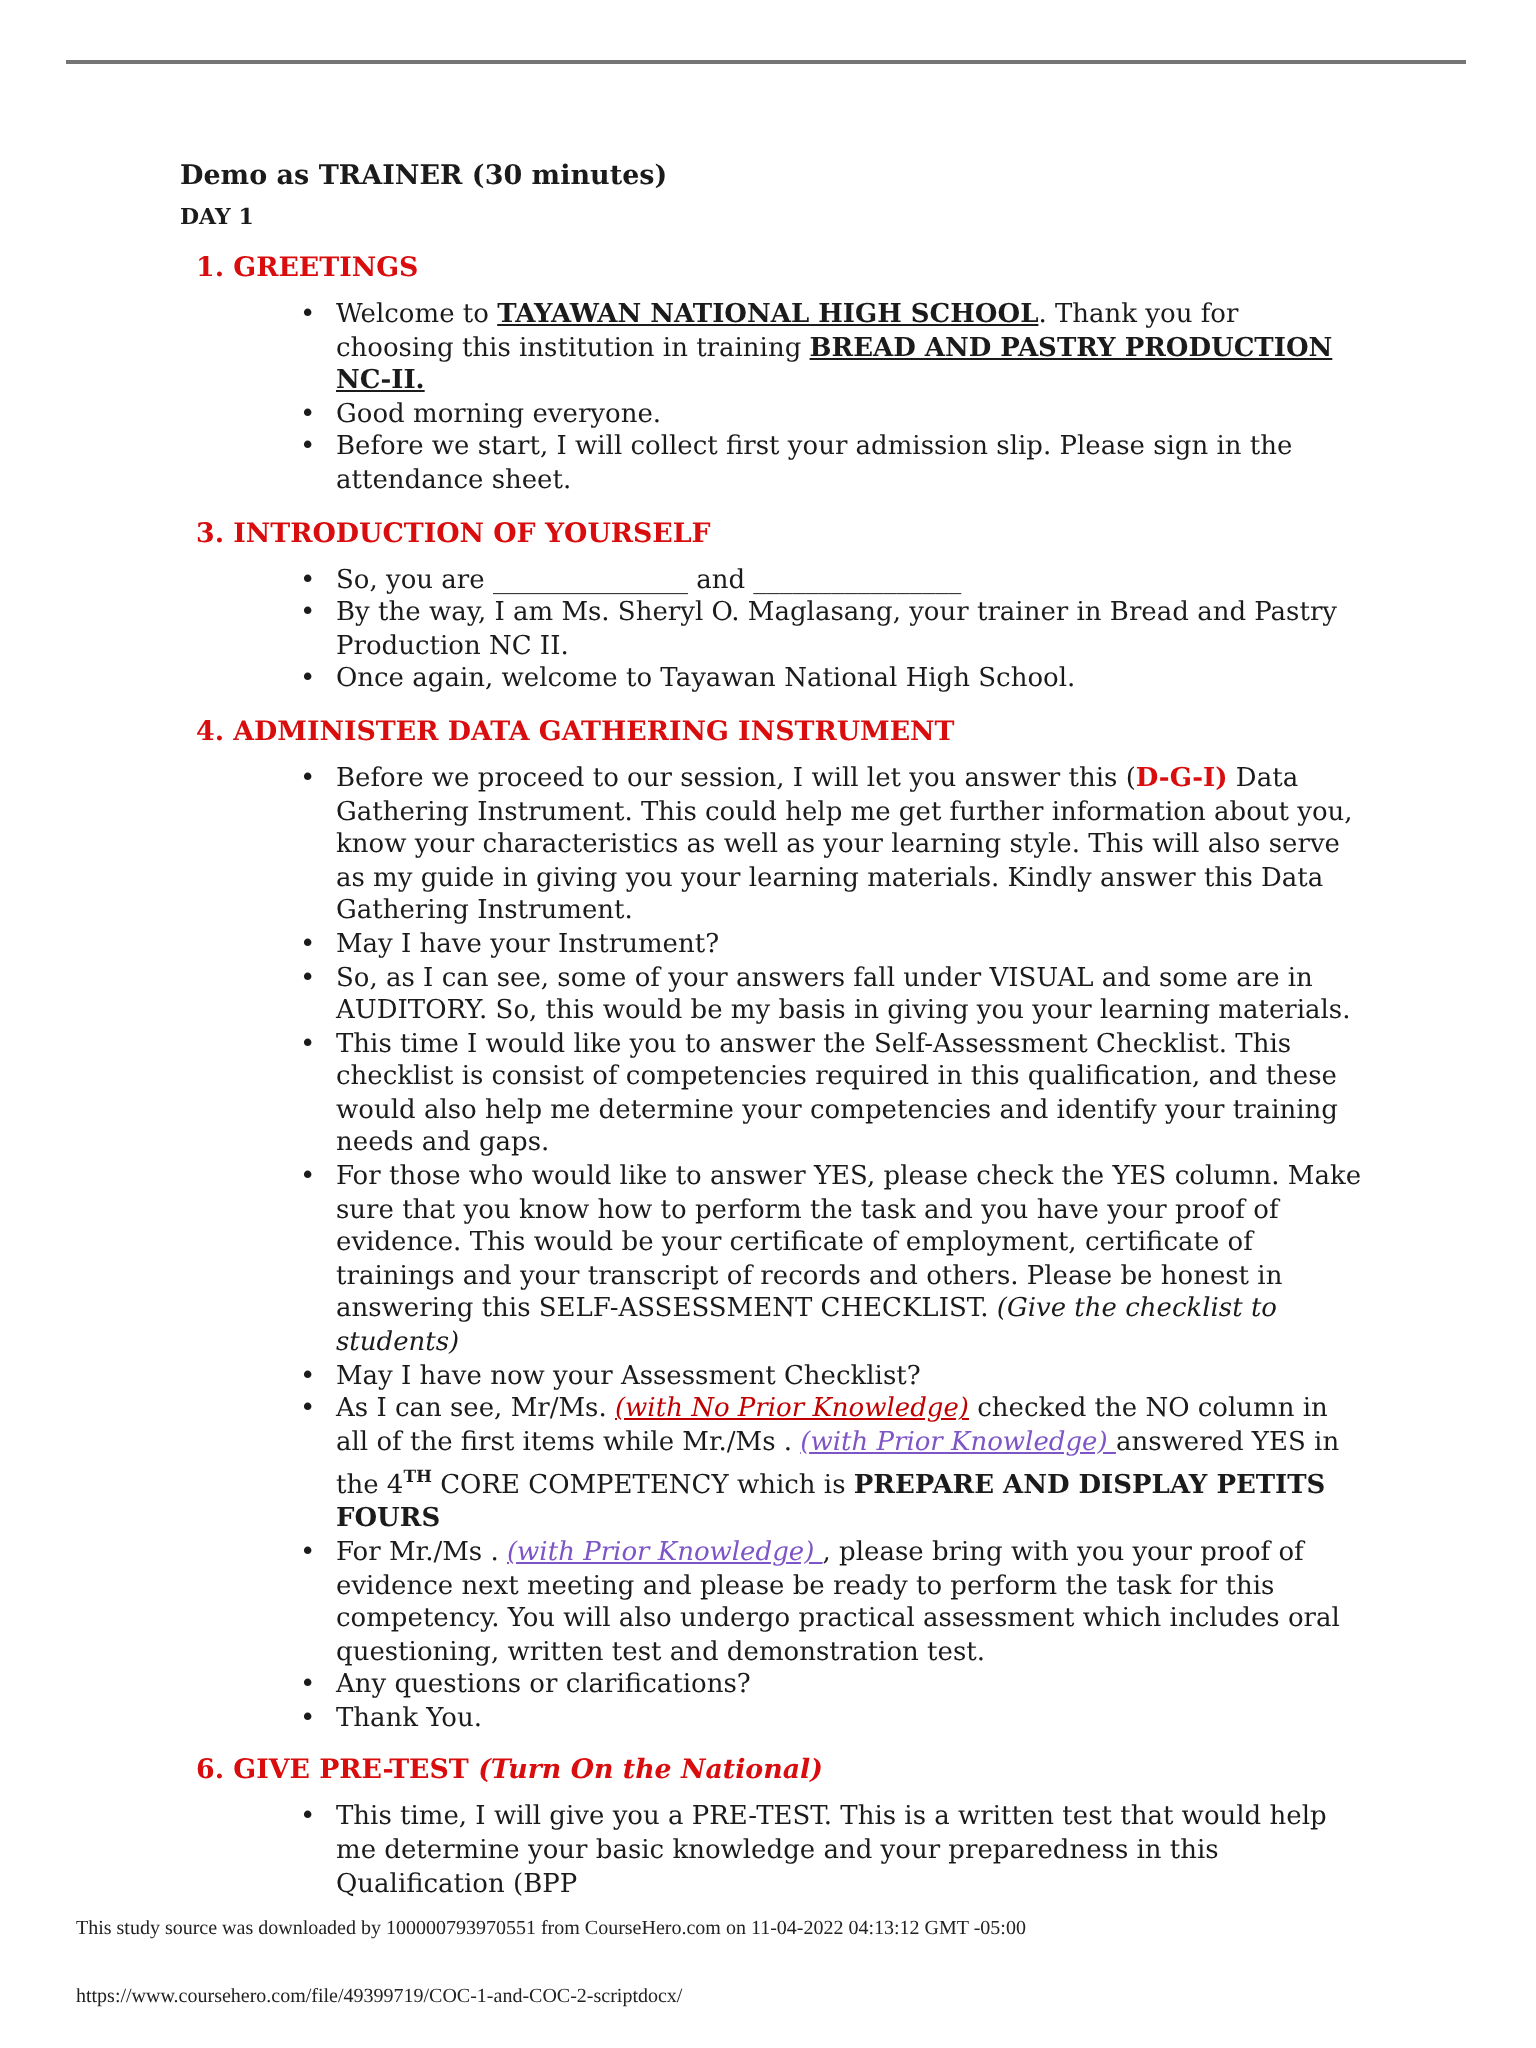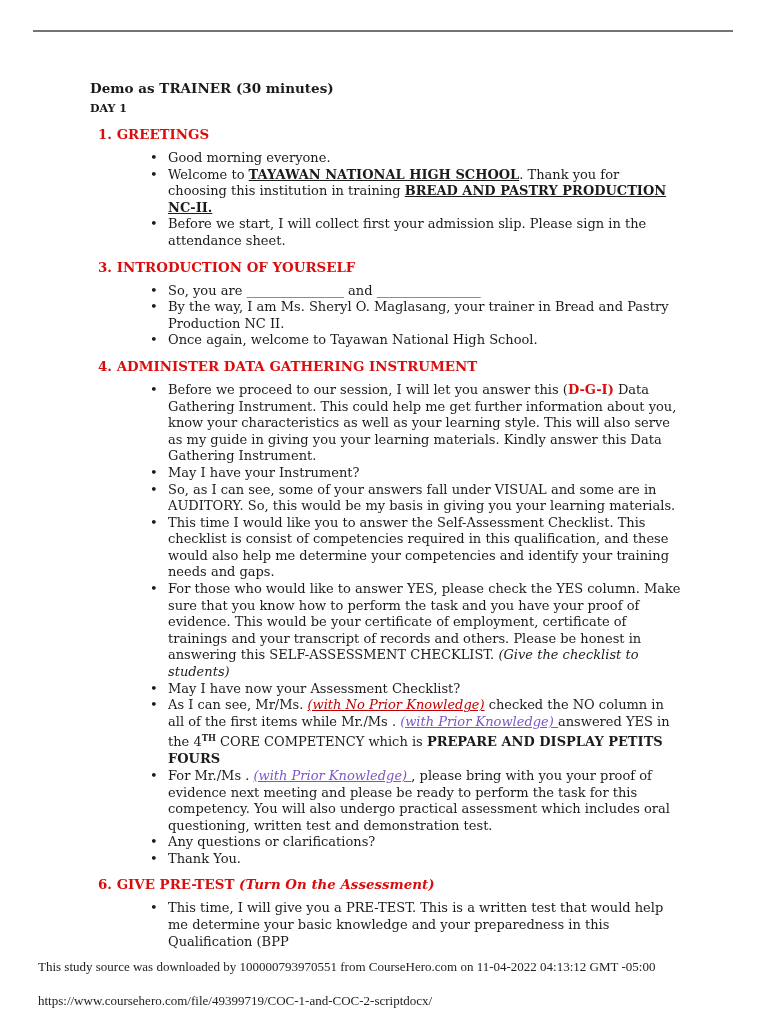--- a/index.html
+++ b/index.html
@@ -52,40 +52,40 @@
   .b  { font-weight: bold; }
   .bu { font-weight: bold; text-decoration: underline; }
   .i  { font-style: italic; }
   .redb { color: var(--heading-red); font-weight: bold; }
   .redlink { color: var(--link-red); font-style: italic; text-decoration: underline; }
   .purplelink { color: var(--link-purple); font-style: italic; text-decoration: underline; }
   .sup { vertical-align: super; font-size: 0.65em; font-weight: bold; }
   .footer-note, .footer-url {
     position: absolute; left: 38px;
     font-family: "Liberation Serif", serif;
-    font-size: 13px; color: #222222;
+    font-size: 10px; color: #222222;
     white-space: nowrap;
   }
   .footer-note { top: 959px; }
   .footer-url  { top: 993px; }
 </style>
 </head>
 <body style="--heading-red: #d90d0d; --link-red: #c00000; --link-purple: #7d55c6; --rule-gray: #757575;">
 
 <div class="top-rule"></div>
 
 <main class="doc">
   <h1 class="doc-title">Demo as TRAINER (30 minutes)</h1>
   <p class="day-label">DAY 1</p>
   <div>
       <section class="script-section">
         <h2 class="section-heading"><span>1. GREETINGS</span></h2>
         <ul class="bullet-list">
+          <li class="bullet-item"><span>Welcome to </span><span class="bu">TAYAWAN NATIONAL HIGH SCHOOL</span><span>. Thank you for choosing this institution in training </span><span class="bu">BREAD AND PASTRY PRODUCTION NC-II.</span></li>
           <li class="bullet-item"><span>Good morning everyone.</span></li>
-          <li class="bullet-item"><span>Welcome to </span><span class="bu">TAYAWAN NATIONAL HIGH SCHOOL</span><span>. Thank you for choosing this institution in training </span><span class="bu">BREAD AND PASTRY PRODUCTION NC-II.</span></li>
         </ul>
       </section>
       <section class="script-section">
         <ul class="bullet-list">
           <li class="bullet-item"><span>Before we start, I will collect first your admission slip. Please sign in the attendance sheet.</span></li>
         </ul>
       </section>
       <section class="script-section">
         <h2 class="section-heading"><span>3. INTRODUCTION OF YOURSELF</span></h2>
         <ul class="bullet-list">
@@ -107,21 +107,21 @@
           <li class="bullet-item"><span>This time I would like you to answer the Self-Assessment Checklist. This checklist is consist of competencies required in this qualification, and these would also help me determine your competencies and identify your training needs and gaps.</span></li>
           <li class="bullet-item"><span>For those who would like to answer YES, please check the YES column. Make sure that you know how to perform the task and you have your proof of evidence. This would be your certificate of employment, certificate of trainings and your transcript of records and others. Please be honest in answering this SELF-ASSESSMENT CHECKLIST. </span><span class="i">(Give the checklist to students)</span></li>
           <li class="bullet-item"><span>May I have now your Assessment Checklist?</span></li>
           <li class="bullet-item"><span>As I can see, Mr/Ms. </span><span class="redlink">(with No Prior Knowledge)</span><span> checked the NO column in all of the first items while Mr./Ms . </span><span class="purplelink">(with Prior Knowledge) </span><span> answered YES in the 4</span><span class="sup">TH</span><span> CORE COMPETENCY which is </span><span class="b">PREPARE AND DISPLAY PETITS FOURS</span></li>
           <li class="bullet-item"><span>For Mr./Ms . </span><span class="purplelink">(with Prior Knowledge) </span><span>, please bring with you your proof of evidence next meeting and please be ready to perform the task for this competency. You will also undergo practical assessment which includes oral questioning, written test and demonstration test.</span></li>
           <li class="bullet-item"><span>Any questions or clarifications?</span></li>
           <li class="bullet-item"><span>Thank You.</span></li>
         </ul>
       </section>
       <section class="script-section">
-        <h2 class="section-heading"><span>6. GIVE PRE-TEST </span><span class="i">(Turn On the Assessment)</span></h2>
+        <h2 class="section-heading"><span>6. GIVE PRE-TEST </span><span class="i">(Turn On the National)</span></h2>
         <ul class="bullet-list">
           <li class="bullet-item"><span>This time, I will give you a PRE-TEST. This is a written test that would help me determine your basic knowledge and your preparedness in this Qualification (BPP</span></li>
         </ul>
       </section>
     </div>
 </main>
 
 <div class="footer-note">This study source was downloaded by 100000793970551 from CourseHero.com on 11-04-2022 04:13:12 GMT -05:00</div>
 <div class="footer-url">https://www.coursehero.com/file/49399719/COC-1-and-COC-2-scriptdocx/</div>
 

